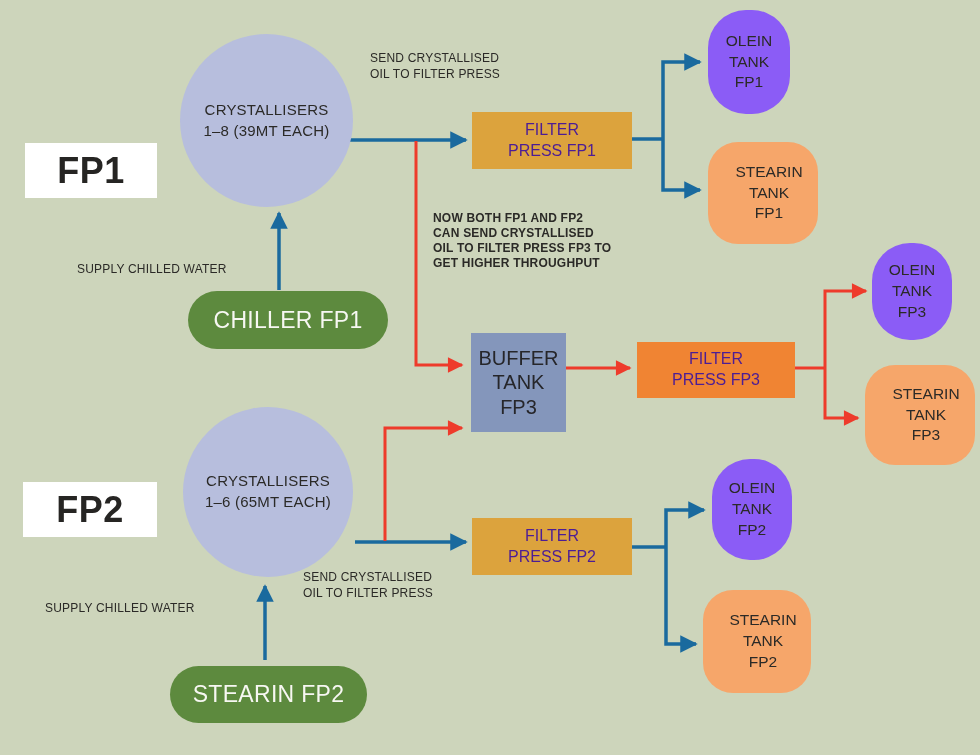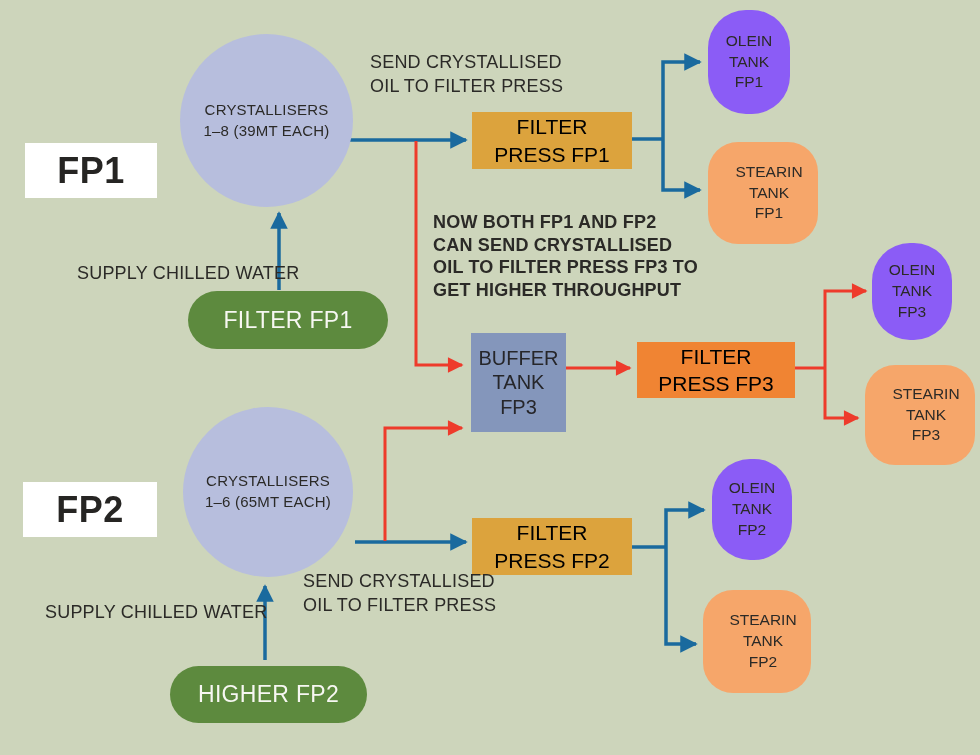--- a/index.html
+++ b/index.html
@@ -44,23 +44,23 @@
   .chiller {
     background: #5d8a3e;
     border-radius: 29px;
     color: #f7f7f2;
     font-size: 23px;
     letter-spacing: 0.3px;
   }
 
   .press {
     background: #dca33d;
-    font-size: 21px;
+    font-size: 16px;
     line-height: 1.3;
-    color: #000000;
+    color: #4c1d95;
   }
 
   .press-fp3 { background: #f08433; }
 
   .buffer {
     background: #8496bb;
     font-size: 20px;
     line-height: 1.22;
     color: #26262a;
   }
@@ -76,21 +76,21 @@
     background: #f6a66a;
     border-radius: 30px;
     font-size: 15.5px;
     line-height: 1.35;
     padding-left: 12px;
   }
 
   .note {
     position: absolute;
     white-space: pre-line;
-    font-size: 18px;
+    font-size: 12px;
     line-height: 1.32;
     letter-spacing: 0.2px;
     color: #2b2a27;
   }
 
   #arrow-layer {
     position: absolute;
     left: 0; top: 0;
     pointer-events: none;
   }
@@ -128,21 +128,21 @@
     <polyline class="flow-red" points="385,541 385,428 462,428" marker-end="url(#ar)"></polyline>
     <polyline class="flow-red" points="566,368 630,368" marker-end="url(#ar)"></polyline>
     <polyline class="flow-red" points="795,368 825,368"></polyline>
     <polyline class="flow-red" points="825,368 825,291 866,291" marker-end="url(#ar)"></polyline>
     <polyline class="flow-red" points="825,368 825,418 858,418" marker-end="url(#ar)"></polyline>
   </svg>
 
   <div class="node fp-label" style="left:25px; top:143px; width:132px; height:55px;">FP1</div>
   <div class="node crystalliser" style="left:180px; top:34px; width:173px; height:173px;">CRYSTALLISERS
 1–8 (39MT EACH)</div>
-  <div class="node chiller" style="left:188px; top:291px; width:200px; height:58px;">FILTER FP1</div>
+  <div class="node chiller" style="left:188px; top:291px; width:200px; height:58px;">CHILLER FP1</div>
   <div class="node press" style="left:472px; top:112px; width:160px; height:57px;">FILTER
 PRESS FP1</div>
   <div class="node olein" style="left:708px; top:10px; width:82px; height:104px;">OLEIN
 TANK
 FP1</div>
   <div class="node stearin" style="left:708px; top:142px; width:110px; height:102px;">STEARIN
 TANK
 FP1</div>
 
   <div class="node buffer" style="left:471px; top:333px; width:95px; height:99px;">BUFFER
@@ -153,21 +153,21 @@
   <div class="node olein" style="left:872px; top:243px; width:80px; height:97px;">OLEIN
 TANK
 FP3</div>
   <div class="node stearin" style="left:865px; top:365px; width:110px; height:100px;">STEARIN
 TANK
 FP3</div>
 
   <div class="node fp-label" style="left:23px; top:482px; width:134px; height:55px;">FP2</div>
   <div class="node crystalliser" style="left:183px; top:407px; width:170px; height:170px;">CRYSTALLISERS
 1–6 (65MT EACH)</div>
-  <div class="node chiller" style="left:170px; top:666px; width:197px; height:57px;">HIGHER FP2</div>
+  <div class="node chiller" style="left:170px; top:666px; width:197px; height:57px;">STEARIN FP2</div>
   <div class="node press" style="left:472px; top:518px; width:160px; height:57px;">FILTER
 PRESS FP2</div>
   <div class="node olein" style="left:712px; top:459px; width:80px; height:101px;">OLEIN
 TANK
 FP2</div>
   <div class="node stearin" style="left:703px; top:590px; width:108px; height:103px;">STEARIN
 TANK
 FP2</div>
 
   <div class="note" style="left:370px; top:51px;">SEND CRYSTALLISED

